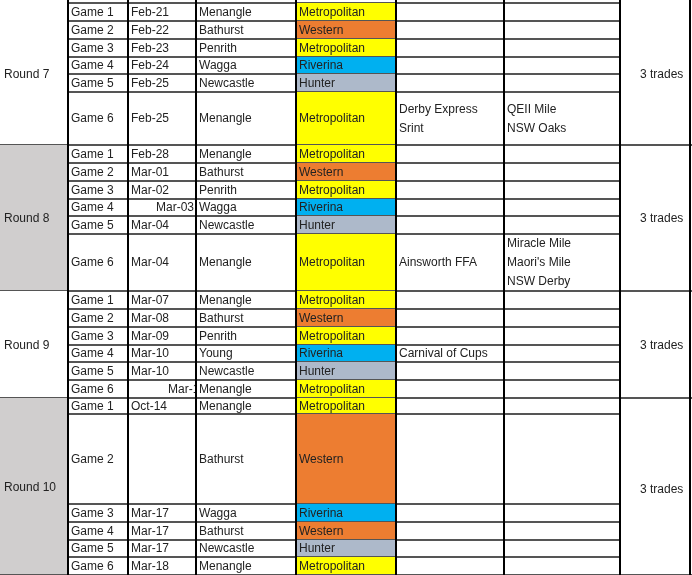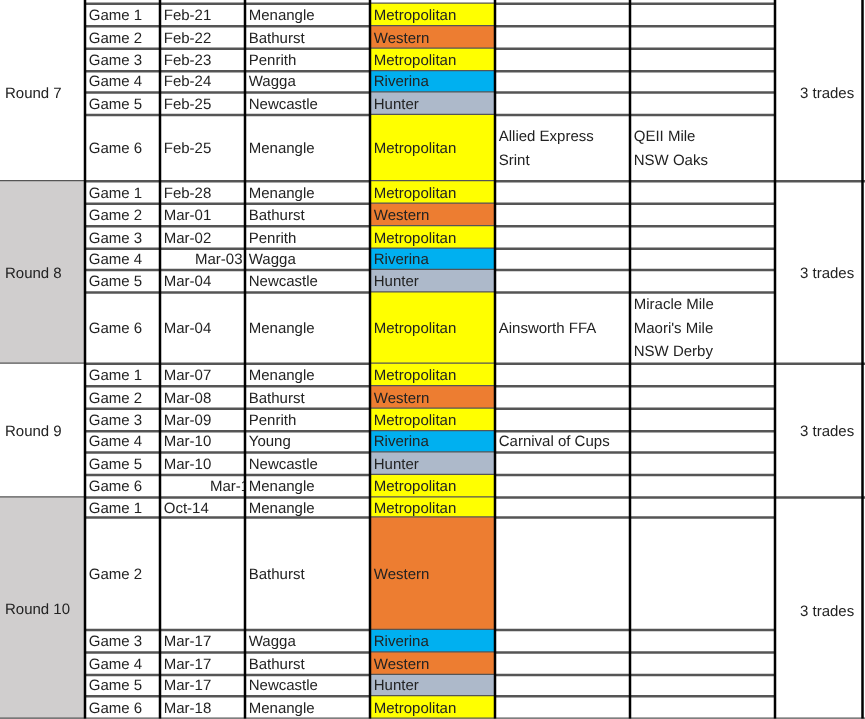--- a/index.html
+++ b/index.html
@@ -107,21 +107,21 @@
     <div class="cell" style="left: 128px; top: 92px; width: 68px; height: 53px;">
       <span>Feb-25</span>
     </div>
     <div class="cell" style="left: 196px; top: 92px; width: 100px; height: 53px;">
       <span>Menangle</span>
     </div>
     <div class="cell" style="left: 296px; top: 92px; width: 100px; height: 53px; background: rgb(255, 255, 0);">
       <span>Metropolitan</span>
     </div>
     <div class="cell multi" style="left: 396px; top: 92px; width: 108px; height: 53px;">
-      <span>Allied Express</span>
+      <span>Derby Express</span>
       <span>Srint</span>
     </div>
     <div class="cell multi" style="left: 504px; top: 92px; width: 116px; height: 53px;">
       <span>QEII Mile</span>
       <span>NSW Oaks</span>
     </div>
     <div class="hline" style="left: 0px; top: 144px; width: 692px;"></div>
     <div class="round-label" style="top: 145px; height: 146px; background: rgb(208, 206, 206);">
       <span>Round 8</span>
     </div>

